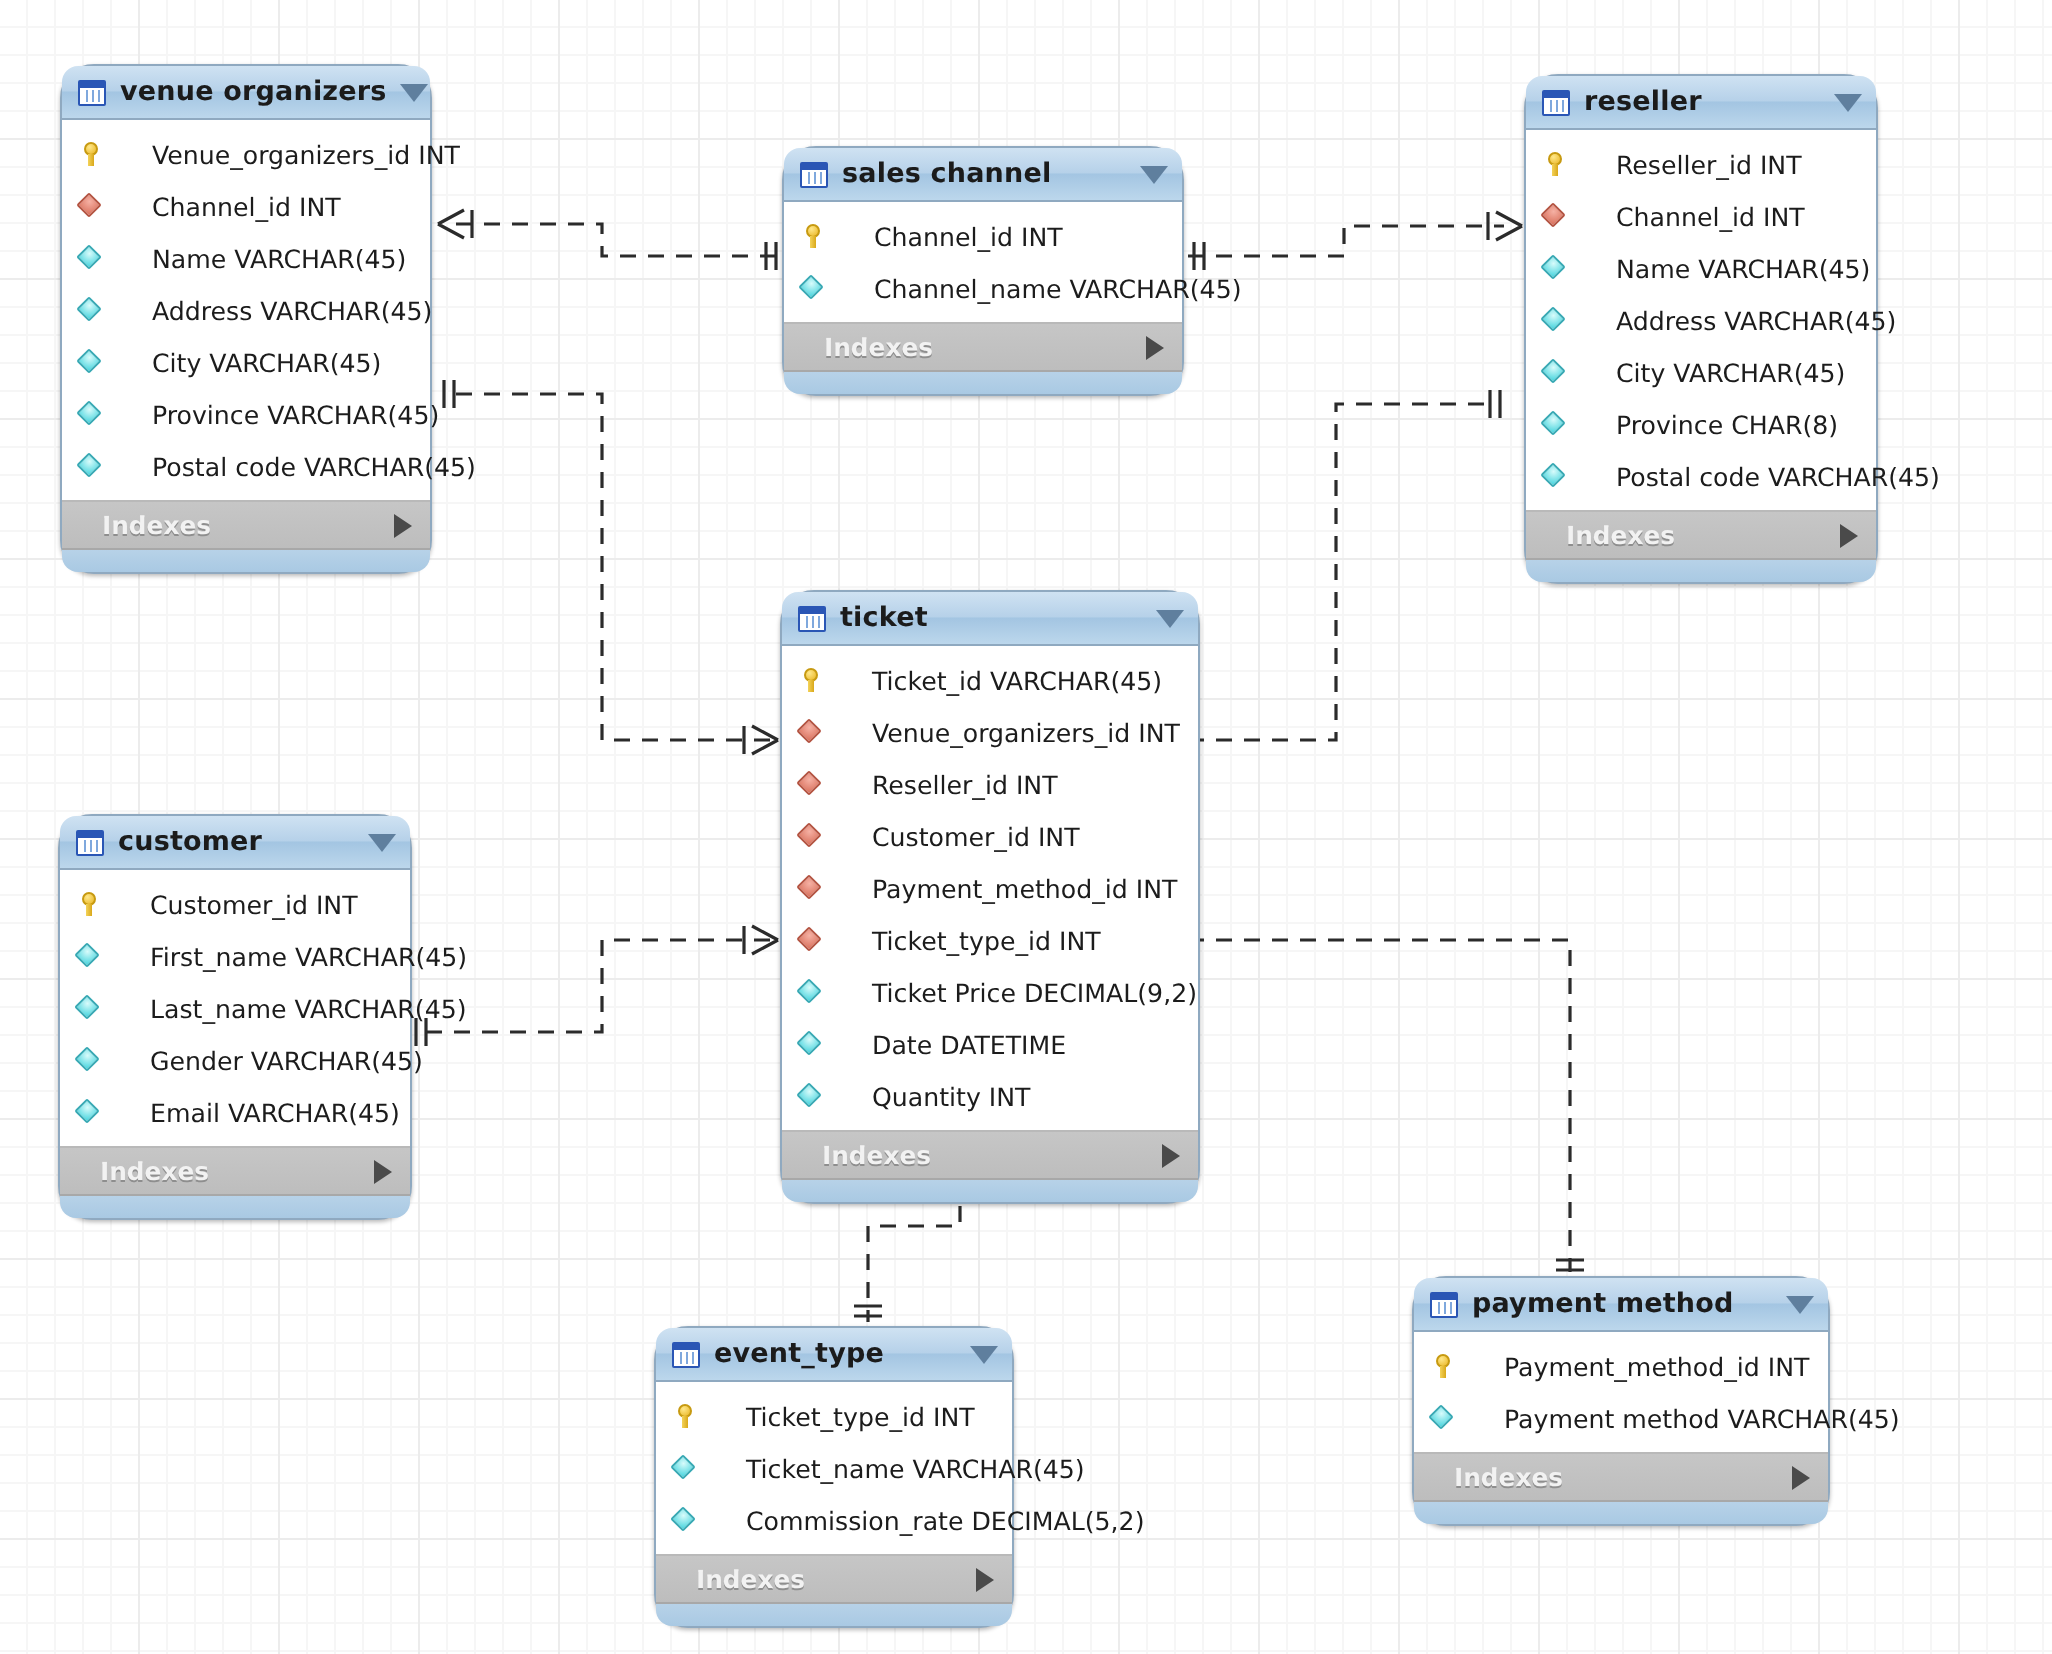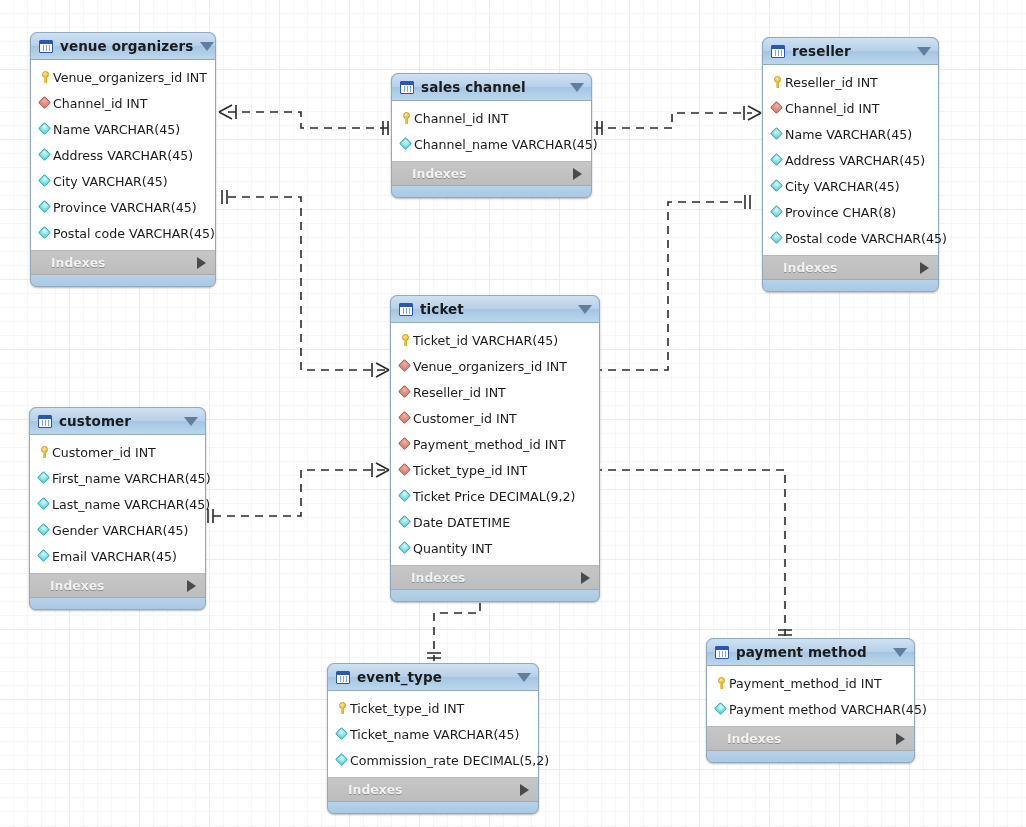--- a/index.html
+++ b/index.html
@@ -32,21 +32,21 @@
     left: 0; top: 0;
     width: 1026px;
     height: 827px;
     pointer-events: none;
   }
 
   
   .tbl {
     position: absolute;
     border: 1px solid #8fa9c0;
-    border-radius: 7px;
+    border-radius: 17px;
     background: #b3cde4;
     box-shadow: 0 1px 2px rgba(0,0,0,0.28);
     box-sizing: border-box;
     padding: 0;
   }
   .tbl-head {
     height: 27px;
     display: flex;
     align-items: center;
     gap: 7px;
@@ -97,21 +97,21 @@
   }
   .tbl-body {
     background: #ffffff;
     border-bottom: 1px solid #b9b9b9;
     padding: 4px 0 4px 0;
   }
   .fld {
     height: 26px;
     display: flex;
     align-items: center;
-    gap: 2px;
+    gap: 25px;
     padding: 0 16px 0 8px;
     font-size: 12.6px;
     color: #1c1c1c;
     white-space: nowrap;
   }
   .ic {
     flex: 0 0 auto;
     width: 12px; height: 12px;
     position: relative;
   }
@@ -447,21 +447,21 @@
           <span class="ic col"></span>
           <span>Email VARCHAR(45)</span>
         </div>
       </div>
       <div class="tbl-foot">
         <span class="foot-label">Indexes</span>
         <span class="foot-arrow"></span>
       </div>
       <div class="tbl-tail"></div>
     </div>
-    <div class="tbl" style="left: 327px; top: 663px; width: 212px;">
+    <div class="tbl" style="left: 327px; top: 663px; width: 180px;">
       <div class="tbl-head">
         <span class="tbl-icon"></span>
         <span class="tbl-title">event_type</span>
         <span class="caret"></span>
       </div>
       <div class="tbl-body">
         <div class="fld">
           <span class="ic pk"></span>
           <span>Ticket_type_id INT</span>
         </div>

